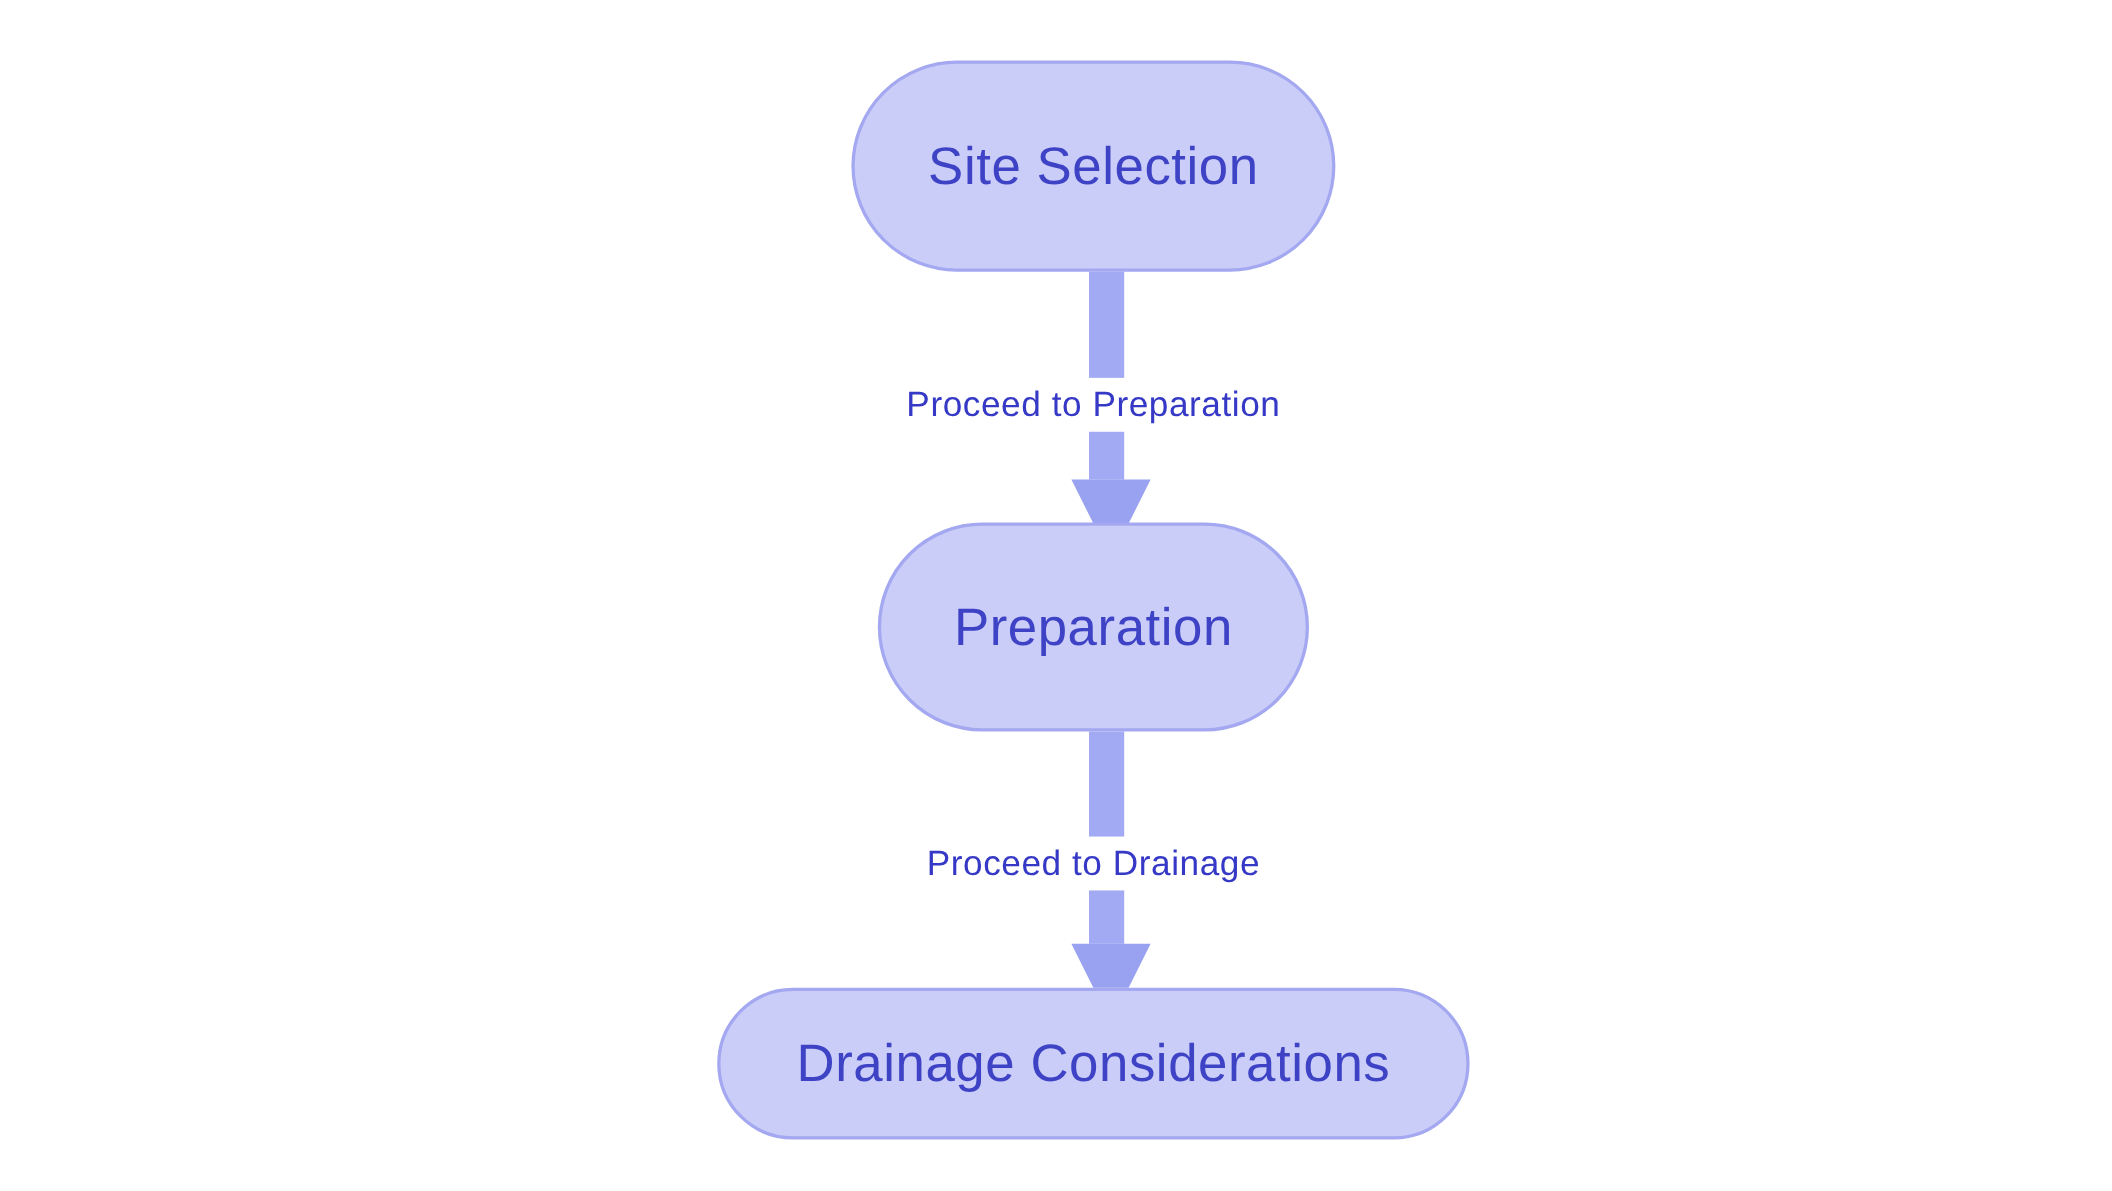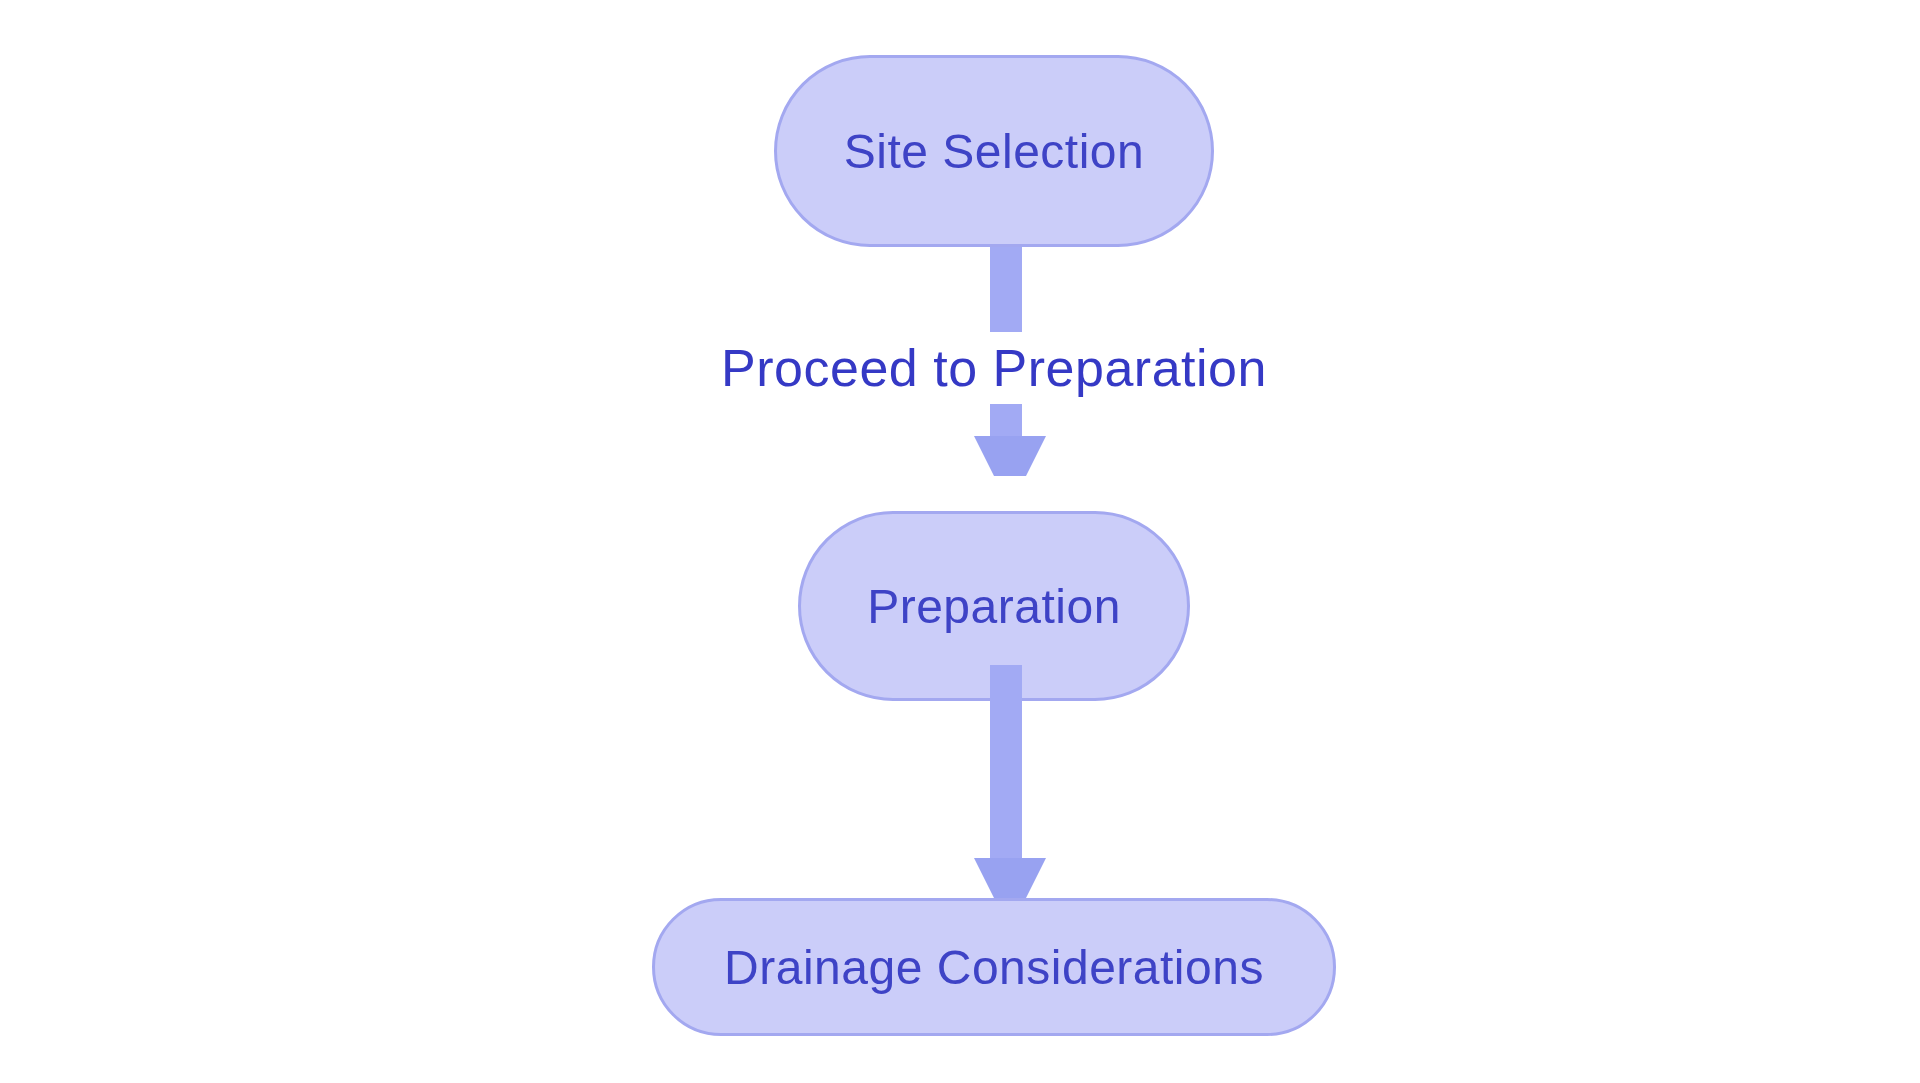--- a/index.html
+++ b/index.html
@@ -32,21 +32,21 @@
     justify-content: center;
     background: var(--node-fill);
     border: 3px solid var(--node-border);
     border-radius: 999px;
     color: var(--node-text);
     font-size: 48px;
     letter-spacing: 0.5px;
     white-space: nowrap;
   }
   .node-site-selection   { left: 742px; top: 23px;  width: 440px; height: 192px; }
-  .node-preparation      { left: 766px; top: 443px; width: 392px; height: 190px; margin-top: 36px; }
+  .node-preparation      { left: 766px; top: 443px; width: 392px; height: 190px; }
   .node-drainage         { left: 620px; top: 866px; width: 684px; height: 138px; }
 
   .edge-line {
     position: absolute;
     width: 8px;
     left: 958px;
     background: var(--edge-line);
   }
   .edge-line-1 { top: 215px; height: 189px; }
   .edge-line-2 { top: 633px; height: 193px; }
@@ -62,21 +62,21 @@
   }
   .edge-arrowhead-1 { top: 404px; }
   .edge-arrowhead-2 { top: 826px; }
 
   .edge-label {
     position: absolute;
     left: 962px;
     transform: translate(-50%, -50%);
     background: var(--canvas-background);
     color: var(--edge-label-text);
-    font-size: 52px;
+    font-size: 32px;
     letter-spacing: 0.5px;
     white-space: nowrap;
     padding: 6px 10px;
   }
   .edge-label-1 { top: 336px; }
   .edge-label-2 { top: 753px; }
 </style>
 </head>
 <body>
 
@@ -89,18 +89,19 @@
   <div class="edge-line edge-line-1"></div>
   <div class="edge-arrowhead edge-arrowhead-1"></div>
   <div class="edge-label edge-label-1">Proceed to Preparation</div>
 
   <div class="node node-preparation">
     <span>Preparation</span>
   </div>
 
   <div class="edge-line edge-line-2"></div>
   <div class="edge-arrowhead edge-arrowhead-2"></div>
+  <div class="edge-label edge-label-2">Proceed to Drainage</div>
 
   <div class="node node-drainage">
     <span>Drainage Considerations</span>
   </div>
 
 </div>
 
 </body></html>

